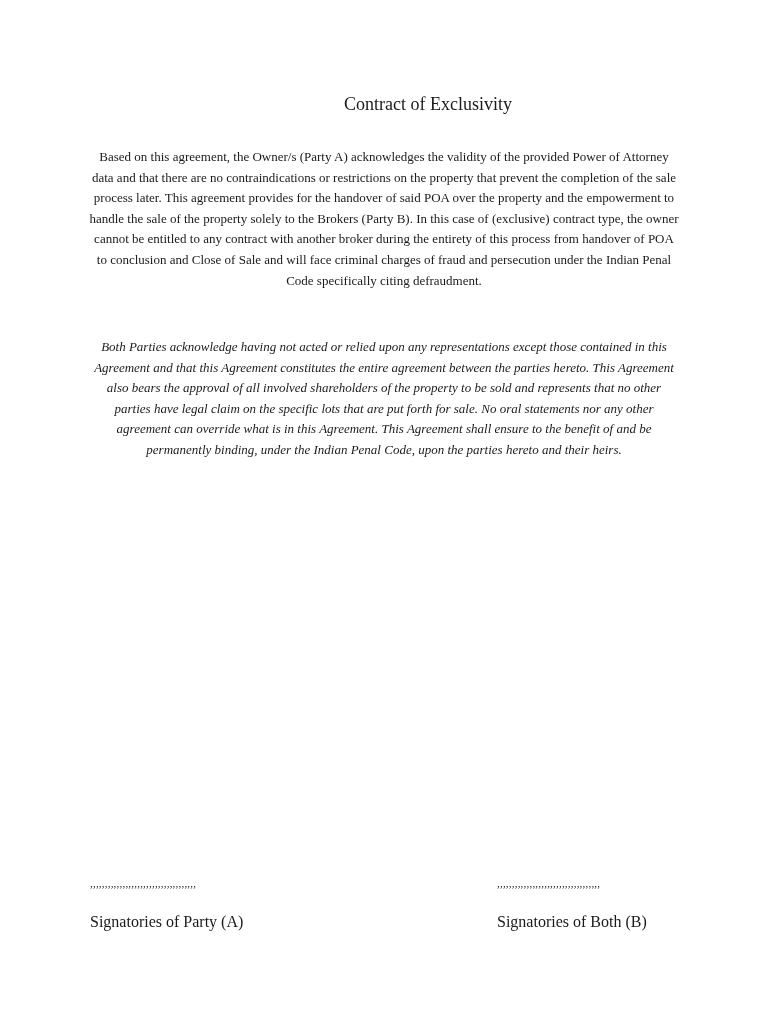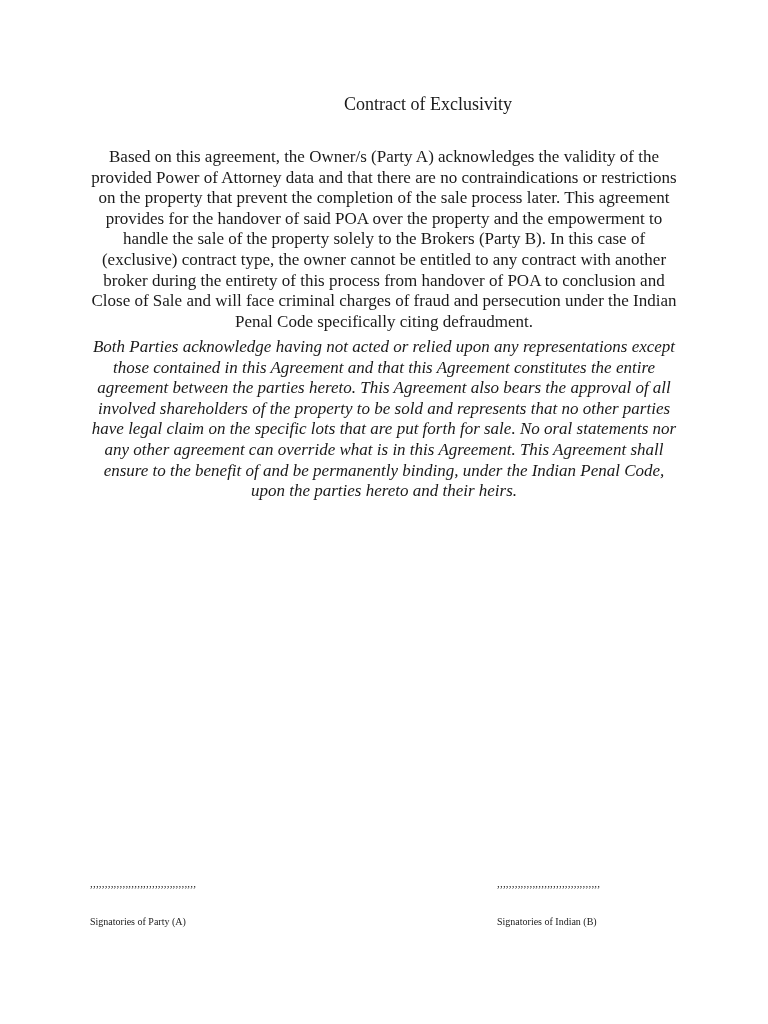--- a/index.html
+++ b/index.html
@@ -30,55 +30,55 @@
       line-height: 22px;
       margin: 0;
       font-weight: normal;
       padding-left: 44px;
     }
     .para {
       position: absolute;
       left: 88px;
       width: 592px;
       text-align: center;
-      font-size: 17px;
+      font-size: 13px;
       line-height: 20.6px;
       margin: 0;
     }
     .para-1 { top: 147px; }
     .para-2 { top: 337px; font-style: italic; }
     .sig-line {
       position: absolute;
       top: 876px;
       font-size: 11px;
       line-height: 14px;
       letter-spacing: 0.2px;
       white-space: nowrap;
       overflow: hidden;
     }
     .sig-line-a { left: 90px; width: 146px; }
     .sig-line-b { left: 497px; width: 142px; }
     .sig-label {
       position: absolute;
       top: 912px;
-      font-size: 10px;
+      font-size: 16px;
       line-height: 20px;
       white-space: nowrap;
     }
     .sig-label-a { left: 90px; }
     .sig-label-b { left: 497px; }
   </style>
 </head>
 <body>
 
 <div class="page">
   <h1 class="title">Contract of Exclusivity</h1>
 
   <p class="para para-1">Based on this agreement, the Owner/s (Party A) acknowledges the validity of the provided Power of  Attorney data and that there are no contraindications or restrictions on the property that prevent the completion of the sale process later. This agreement provides for the handover of said POA over the property and the empowerment to handle the sale of the property solely to the Brokers (Party B).  In this case of (exclusive) contract type, the owner cannot be entitled to any contract with another broker during the entirety of this process from handover of POA to conclusion and Close of Sale and will face criminal charges of fraud and persecution under the Indian Penal Code specifically citing defraudment.</p>
 
   <p class="para para-2">Both Parties acknowledge having not acted or relied upon any representations except those contained in this Agreement and that this Agreement constitutes the entire agreement between the parties hereto. This Agreement also bears the approval of all involved shareholders of the property to be sold and represents that no other parties have legal claim on the specific lots that are put forth for sale. No oral statements nor any other agreement can override what is in this Agreement. This Agreement shall ensure to the benefit of and be permanently binding, under the Indian Penal Code, upon the parties hereto and their heirs.</p>
 
   <div class="sig-line sig-line-a">,,,,,,,,,,,,,,,,,,,,,,,,,,,,,,,,,,,,</div>
   <div class="sig-label sig-label-a">Signatories of Party (A)</div>
 
   <div class="sig-line sig-line-b">,,,,,,,,,,,,,,,,,,,,,,,,,,,,,,,,,,,</div>
-  <div class="sig-label sig-label-b">Signatories of Indian (B)</div>
+  <div class="sig-label sig-label-b">Signatories of Both (B)</div>
 </div>
 
 </body></html>

